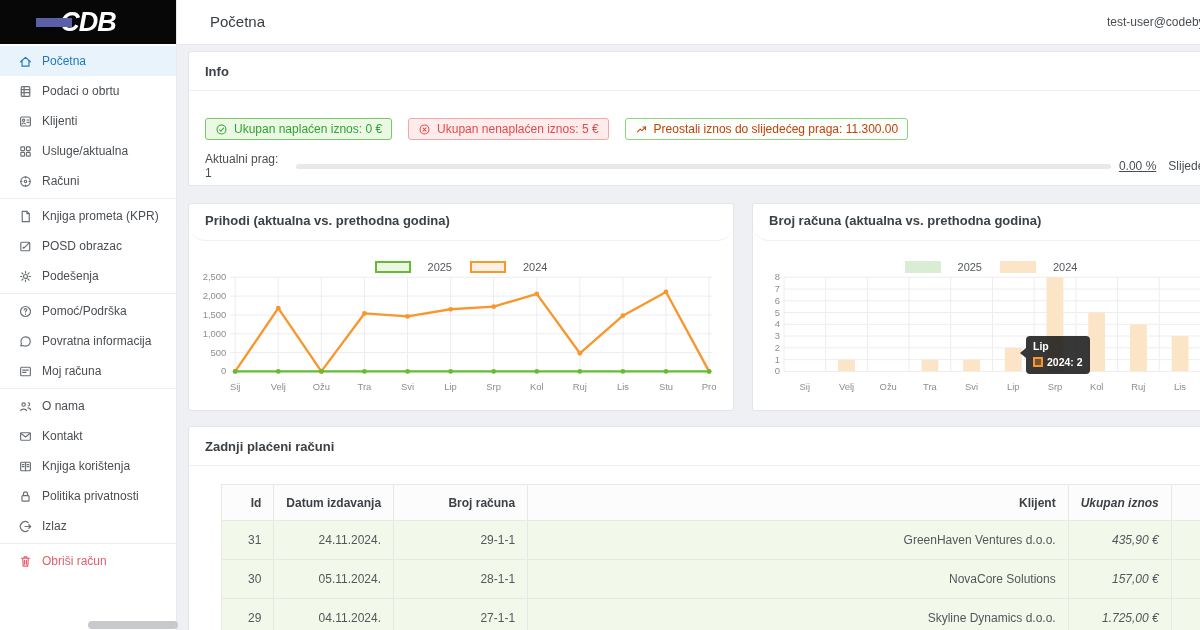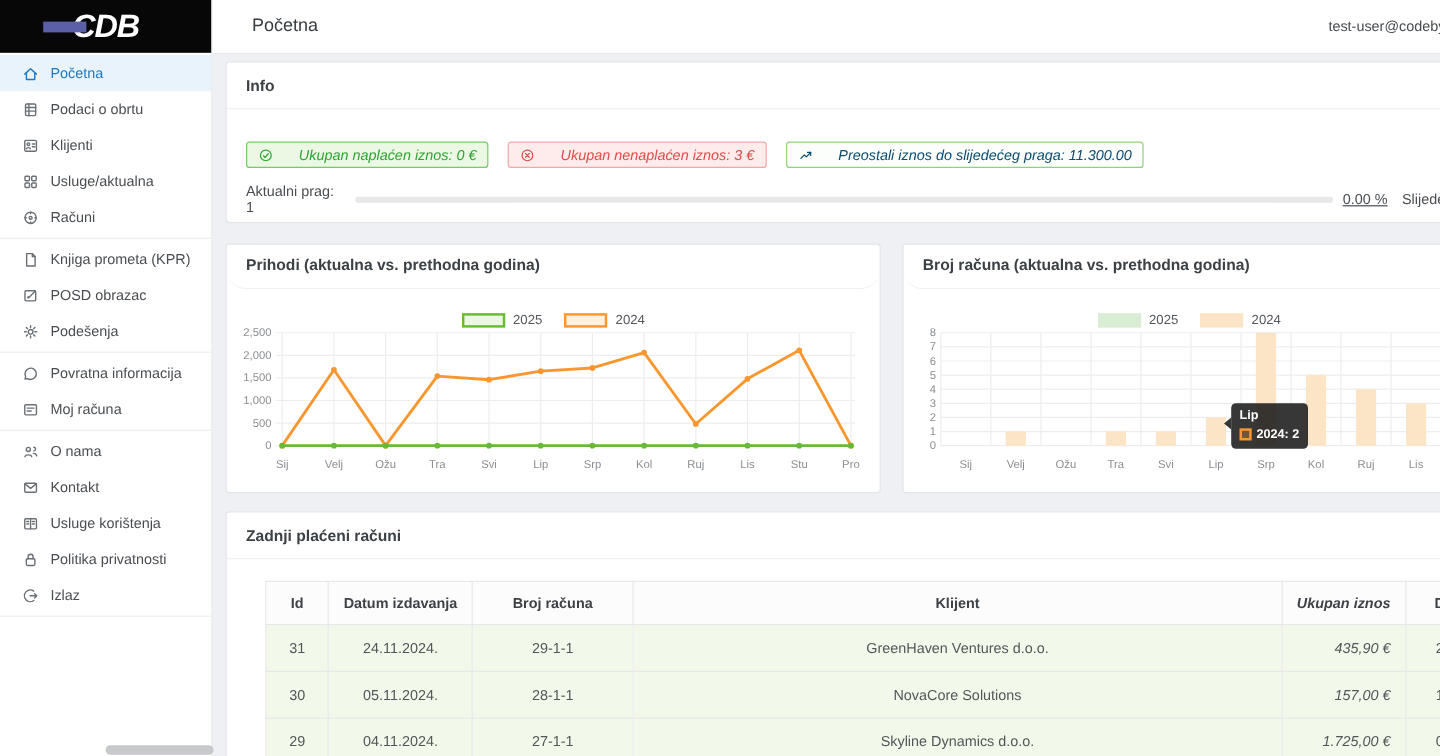--- a/index.html
+++ b/index.html
@@ -26,51 +26,51 @@
   .topbar{position:absolute;left:176px;top:0;width:1024px;height:44px;background:#fff;border-bottom:1px solid #e7e9ec;z-index:2;}
   .topbar-title{position:absolute;left:34px;top:0;line-height:44px;font-size:15px;color:#383d42;}
   .topbar-user{position:absolute;left:931px;top:0;line-height:44px;font-size:12px;color:#494d51;white-space:nowrap;}
   
   .card{position:absolute;background:#fff;border:1px solid #e3e5e9;border-radius:3px;box-sizing:border-box;}
   .card-header{border-bottom:1px solid #eef0f2;font-size:13px;font-weight:700;color:#3c4146;}
   .info-card{left:188px;top:51px;width:1042px;height:135px;}
   .info-card .card-header{padding:12px 16px 11px;}
   .info-body{padding:27px 16px 0;}
   .badges{display:flex;gap:16px;align-items:center;}
-  .badge{display:inline-flex;align-items:center;gap:21px;font-size:12px;padding:3px 9px;border-radius:3px;border:1px solid;white-space:nowrap;font-style:italic;}
+  .badge{display:inline-flex;align-items:center;gap:6px;font-size:12px;padding:3px 9px;border-radius:3px;border:1px solid;white-space:nowrap;}
   .badge .icon{width:13px;height:13px;}
   .badge.green{background:#eaf8e4;border-color:#79c96a;color:#2fa433;}
   .badge.red{background:#fdeceb;border-color:#f3a7a7;color:#e04b4b;}
   .badge.blue{background:#e8f2fc;border-color:#7fb3e3;color:#1f78c8;}
-  .badge.green-outline{background:#fbfefa;border-color:#8fd37f;color:#0c4a6e;}
+  .badge.green-outline{background:#fbfefa;border-color:#8fd37f;color:#c2410c;}
   .progress-row{display:flex;align-items:center;margin-top:12px;font-size:12px;color:#4a4e52;}
   .progress-track{width:838px;height:5px;background:#e7e8ea;border-radius:3px;margin-left:10px;position:relative;overflow:hidden;}
   .progress-fill{height:100%;background:#4caf32;border-radius:3px;}
   .progress-pct{margin-left:8px;white-space:nowrap;text-decoration:underline;}
   .progress-next{margin-left:12px;white-space:nowrap;}
   
   .chart-card{top:203px;height:208px;}
   .chart-card .card-header{padding:9px 16px 12px;border-radius:16px;}
   #chart1{left:188px;width:546px;}
   #chart2{left:752px;width:478px;}
   .legend{position:absolute;left:0;right:0;top:57px;display:flex;justify-content:center;gap:18px;align-items:center;}
-  .legend-item{display:flex;align-items:center;gap:7px;font-size:11px;color:#55595d;}
+  .legend-item{display:flex;align-items:center;gap:17px;font-size:11px;color:#55595d;}
   .legend-swatch{width:36px;height:12px;box-sizing:border-box;display:inline-block;}
   .chart-svg{position:absolute;left:0;top:0;width:100%;height:100%;}
   .grid{stroke:#ededf1;stroke-width:1;}
   .tick{fill:#8b8e92;font-size:9.5px;font-family:"Liberation Sans",sans-serif;}
   .tooltip{position:absolute;left:273px;top:132px;background:rgba(20,20,20,.85);color:#fff;border-radius:4px;padding:4px 7px 5px;font-size:10.5px;font-weight:700;line-height:1.3;z-index:4;white-space:nowrap;}
   .tt-caret{position:absolute;left:-6px;top:12px;width:0;height:0;border-top:5px solid transparent;border-bottom:5px solid transparent;border-right:6px solid rgba(20,20,20,.85);}
   .tt-row{display:flex;align-items:center;gap:4px;margin-top:2px;}
   .tt-swatch{width:10px;height:10px;border:2px solid #f9972e;background:rgba(255,159,64,.3);display:inline-block;box-sizing:border-box;}
   
   .table-card{left:188px;top:426px;width:1042px;height:240px;}
   .table-card .card-header{padding:12px 16px 11px;}
   .pay-table{border-collapse:collapse;margin:18px 0 0 32px;table-layout:fixed;font-size:12px;color:#53575a;}
-  .pay-table th,.pay-table td{border:1px solid #e7e9e6;padding:0 12px;height:35px;text-align:center;font-weight:400;overflow:hidden;white-space:nowrap;}
+  .pay-table th,.pay-table td{border:1px solid #e7e9e6;padding:0 12px;height:35px;text-align:right;font-weight:400;overflow:hidden;white-space:nowrap;}
   .pay-table th{background:#fcfcfd;font-weight:700;color:#3e4246;}
   .pay-table td{height:38px;background:#f2f9ea;}
   .pay-table .num{text-align:right;font-style:italic;}
   .scroll-thumb{position:absolute;left:88px;top:621px;width:90px;height:8px;border-radius:4px;background:#c7c9cc;z-index:5;}
 </style>
 </head>
 <body>
 
 <aside class="sidebar">
   <div class="logo">
@@ -135,20 +135,27 @@
       <div class="nav-item">
         <svg class="icon" viewBox="0 0 16 16">
           <circle cx="8" cy="8" r="2.1"></circle>
           <path d="M8 2.6v1.6M8 11.8v1.6M2.6 8h1.6M11.8 8h1.6M4.2 4.2l1.1 1.1M10.7 10.7l1.1 1.1M11.8 4.2l-1.1 1.1M5.3 10.7l-1.1 1.1"></path>
         </svg>
         <span>Podešenja</span>
       </div>
       <div class="nav-divider"></div>
       <div class="nav-item">
         <svg class="icon" viewBox="0 0 16 16">
+          <circle cx="8" cy="8" r="5.3"></circle>
+          <path d="M6.6 6.4c.2-1.9 2.8-1.8 2.8-.2 0 1.1-1.4 1.2-1.4 2.4M8 10.8v.4"></path>
+        </svg>
+        <span>Pomoć/Podrška</span>
+      </div>
+      <div class="nav-item">
+        <svg class="icon" viewBox="0 0 16 16">
           <path d="M3 12.6c.5-1 .7-1.8.5-2.6A5 5 0 1 1 8 13c-1 0-1.9-.2-2.7-.7z"></path>
         </svg>
         <span>Povratna informacija</span>
       </div>
       <div class="nav-item">
         <svg class="icon" viewBox="0 0 16 16">
           <rect x="2.8" y="3.5" width="10.4" height="9" rx="1"></rect>
           <path d="M5 6.5h6M5 9h3.5"></path>
         </svg>
         <span>Moj računa</span>
@@ -166,37 +173,44 @@
           <rect x="2.8" y="4" width="10.4" height="8" rx="1"></rect>
           <path d="m3 4.5 5 4 5-4"></path>
         </svg>
         <span>Kontakt</span>
       </div>
       <div class="nav-item">
         <svg class="icon" viewBox="0 0 16 16">
           <rect x="2.8" y="3.5" width="10.4" height="9" rx="1"></rect>
           <path d="M8 3.5v9M4.6 6h1.7M4.6 8.2h1.7M9.7 6h1.7M9.7 8.2h1.7"></path>
         </svg>
-        <span>Usluge korištenja</span>
+        <span>Knjiga korištenja</span>
       </div>
       <div class="nav-item">
         <svg class="icon" viewBox="0 0 16 16">
           <rect x="4.2" y="7" width="7.6" height="6" rx="1"></rect>
           <path d="M5.8 7V5.2a2.2 2.2 0 0 1 4.4 0V7"></path>
         </svg>
         <span>Politika privatnosti</span>
       </div>
       <div class="nav-item">
         <svg class="icon" viewBox="0 0 16 16">
           <path d="M10.8 3.8a5.2 5.2 0 1 0 0 8.4"></path>
           <path d="M7.5 8h6M11.6 6.1 13.5 8l-1.9 1.9"></path>
         </svg>
         <span>Izlaz</span>
       </div>
       <div class="nav-divider"></div>
+      <div class="nav-item danger">
+        <svg class="icon" viewBox="0 0 16 16">
+          <path d="M3.5 4.5h9M6.5 4.5V3h3v1.5M5 4.5 5.6 13h4.8L11 4.5"></path>
+          <path d="M7 6.8v4M9 6.8v4"></path>
+        </svg>
+        <span>Obriši račun</span>
+      </div>
     </nav>
 </aside>
 
 <header class="topbar">
   <div class="topbar-title">Početna</div>
   <div class="topbar-user">test-user@codebyte.h</div>
 </header>
 
 <section class="card info-card">
   <div class="card-header">Info</div>
@@ -207,21 +221,21 @@
             <circle cx="8" cy="8" r="5.5"></circle>
             <path d="m5.5 8.3 1.8 1.8 3.2-3.8"></path>
           </svg>
           <span>Ukupan naplaćen iznos: 0 €</span>
         </span>
         <span class="badge red">
           <svg class="icon" viewBox="0 0 16 16">
             <circle cx="8" cy="8" r="5.5"></circle>
             <path d="m6.1 6.1 3.8 3.8M9.9 6.1l-3.8 3.8"></path>
           </svg>
-          <span>Ukupan nenaplaćen iznos: 3 €</span>
+          <span>Ukupan nenaplaćen iznos: 5 €</span>
         </span>
         <span class="badge green-outline">
           <svg class="icon" viewBox="0 0 16 16">
             <path d="m3 11 3.5-3.5 2 2L13 5"></path>
             <path d="M9.8 5H13v3.2"></path>
           </svg>
           <span>Preostali iznos do slijedećeg praga: 11.300.00</span>
         </span>
       </div>
     <div class="progress-row">

